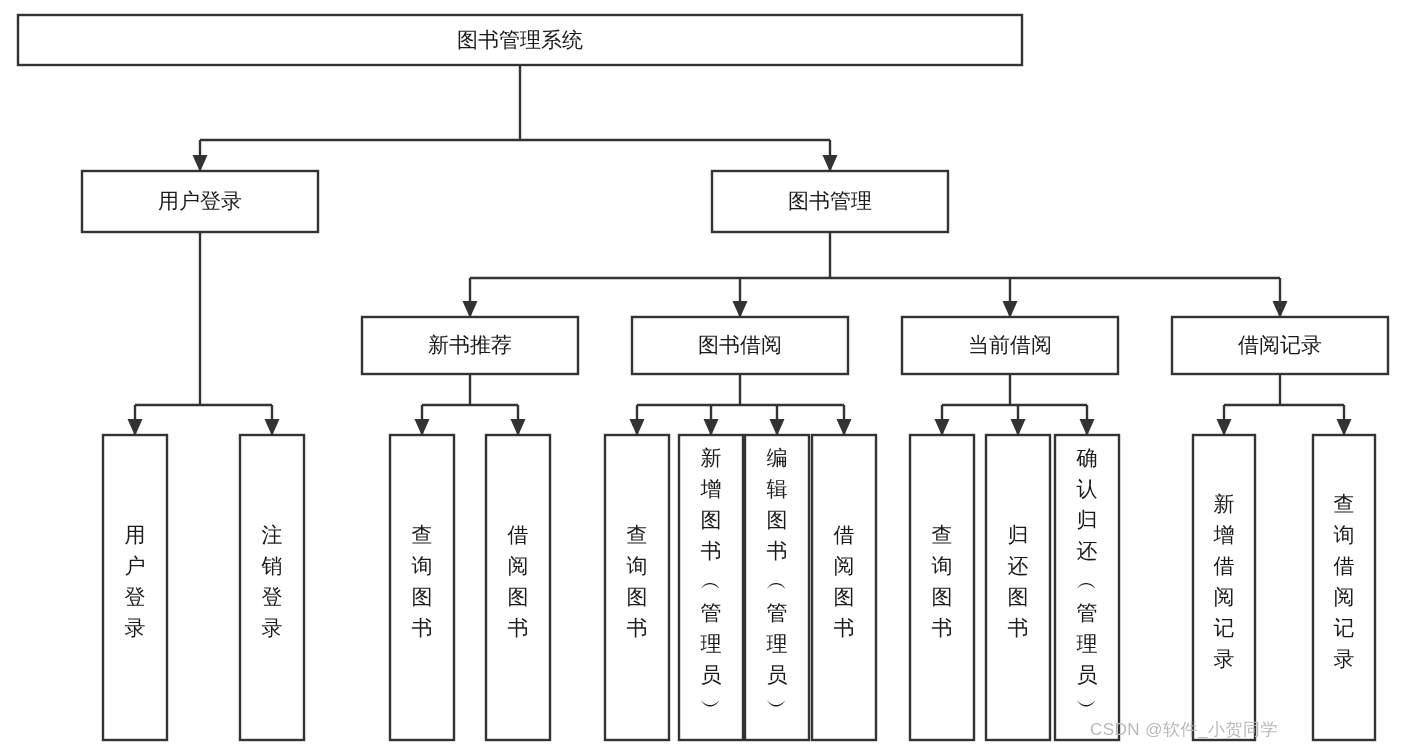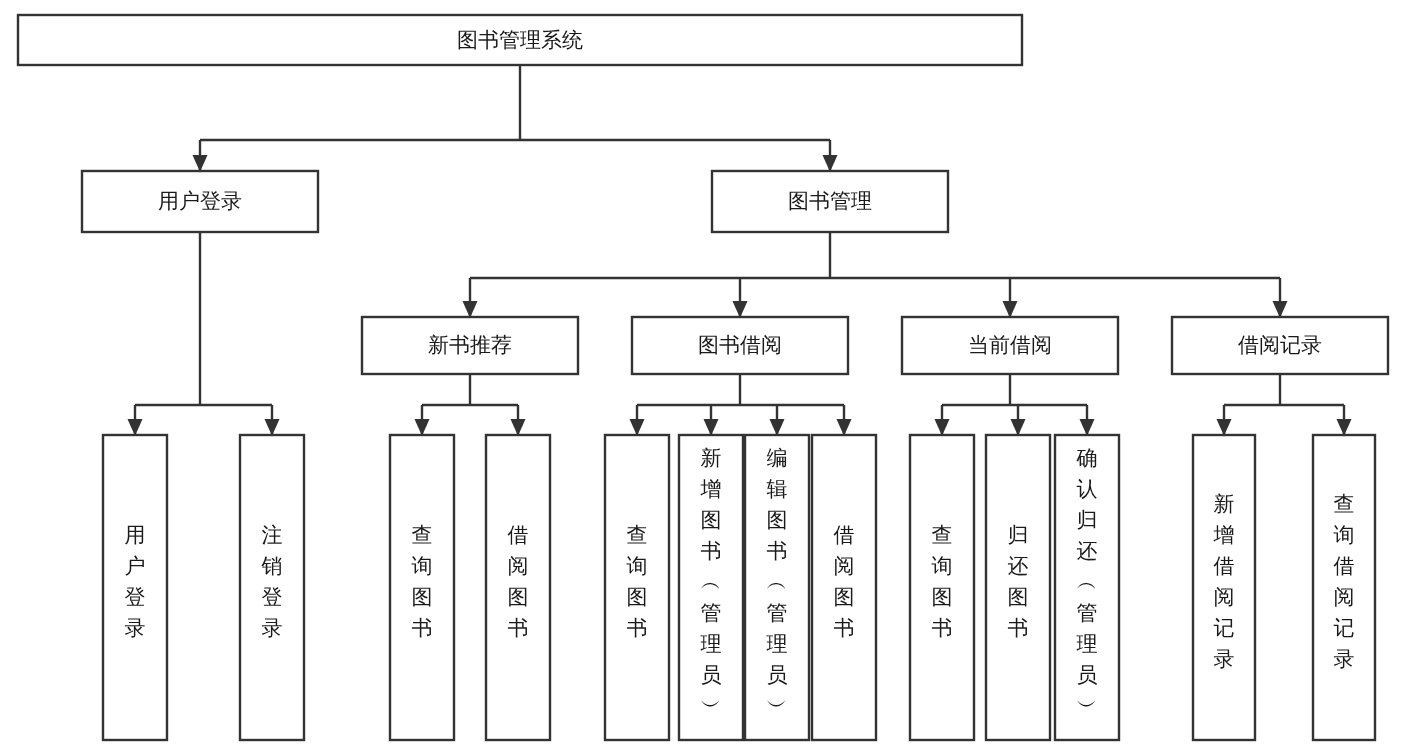--- a/index.html
+++ b/index.html
@@ -204,13 +204,14 @@
         <g>
           <rect x="1193" y="435" width="62" height="305" class="node-rect"></rect>
           <text x="1224" y="511" class="node-label-v"><tspan x="1224" dy="0">新</tspan><tspan x="1224" dy="31">增</tspan><tspan x="1224" dy="31">借</tspan><tspan x="1224" dy="31">阅</tspan><tspan x="1224" dy="31">记</tspan><tspan x="1224" dy="31">录</tspan></text>
         </g>
         <g>
           <rect x="1313" y="435" width="62" height="305" class="node-rect"></rect>
           <text x="1344" y="511" class="node-label-v"><tspan x="1344" dy="0">查</tspan><tspan x="1344" dy="31">询</tspan><tspan x="1344" dy="31">借</tspan><tspan x="1344" dy="31">阅</tspan><tspan x="1344" dy="31">记</tspan><tspan x="1344" dy="31">录</tspan></text>
         </g>
       </g>
   </svg>
+  <div class="watermark-text">CSDN @软件_小贺同学</div>
 </div>
 
 </body></html>

